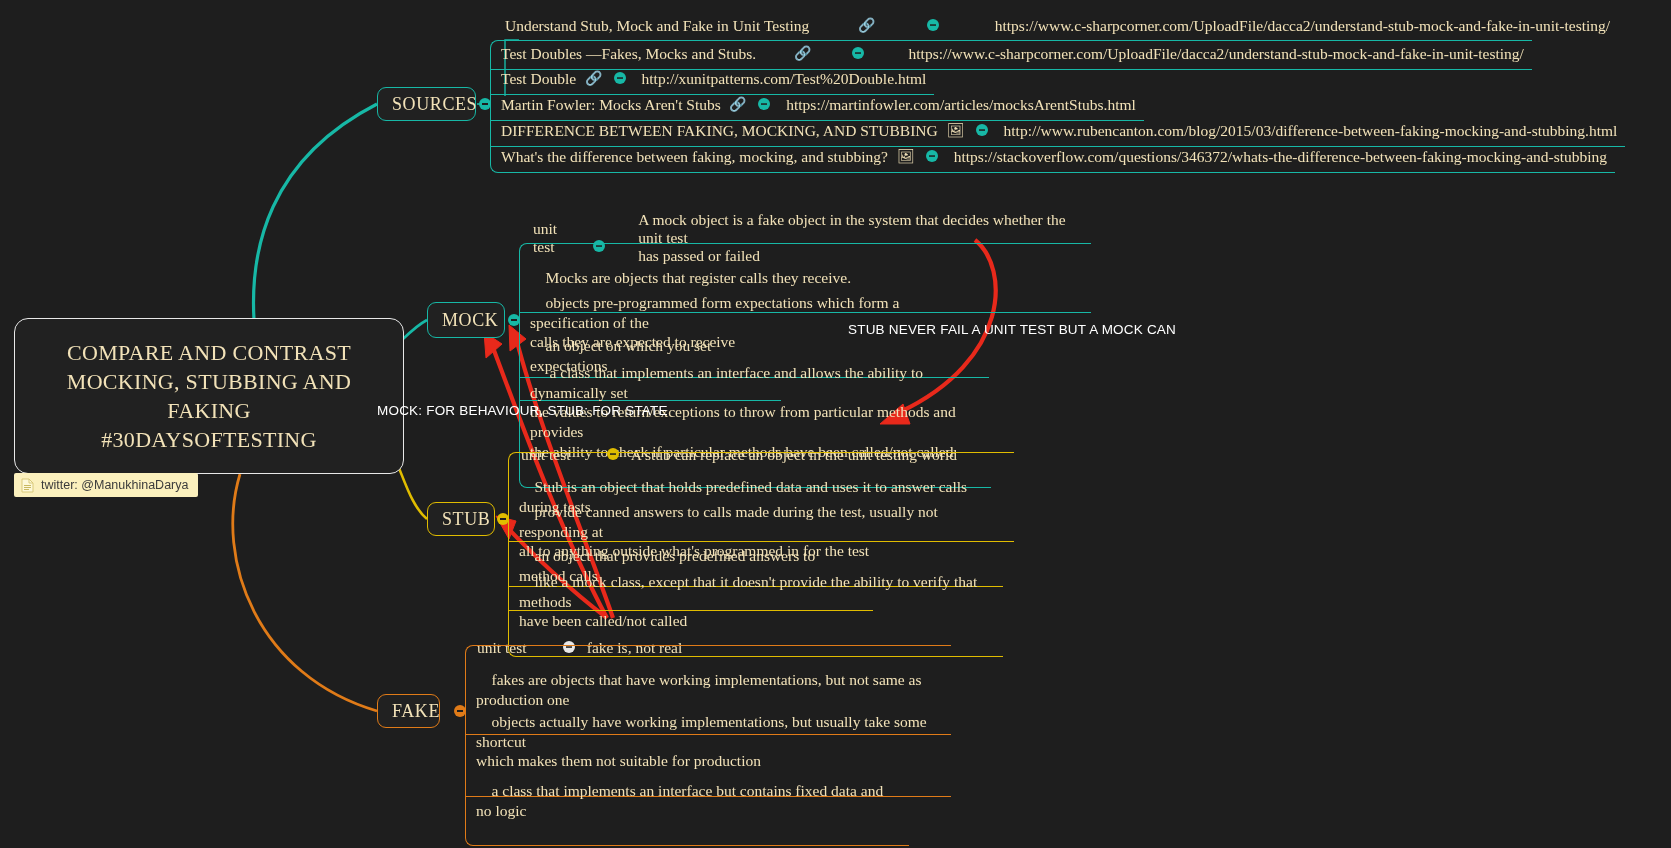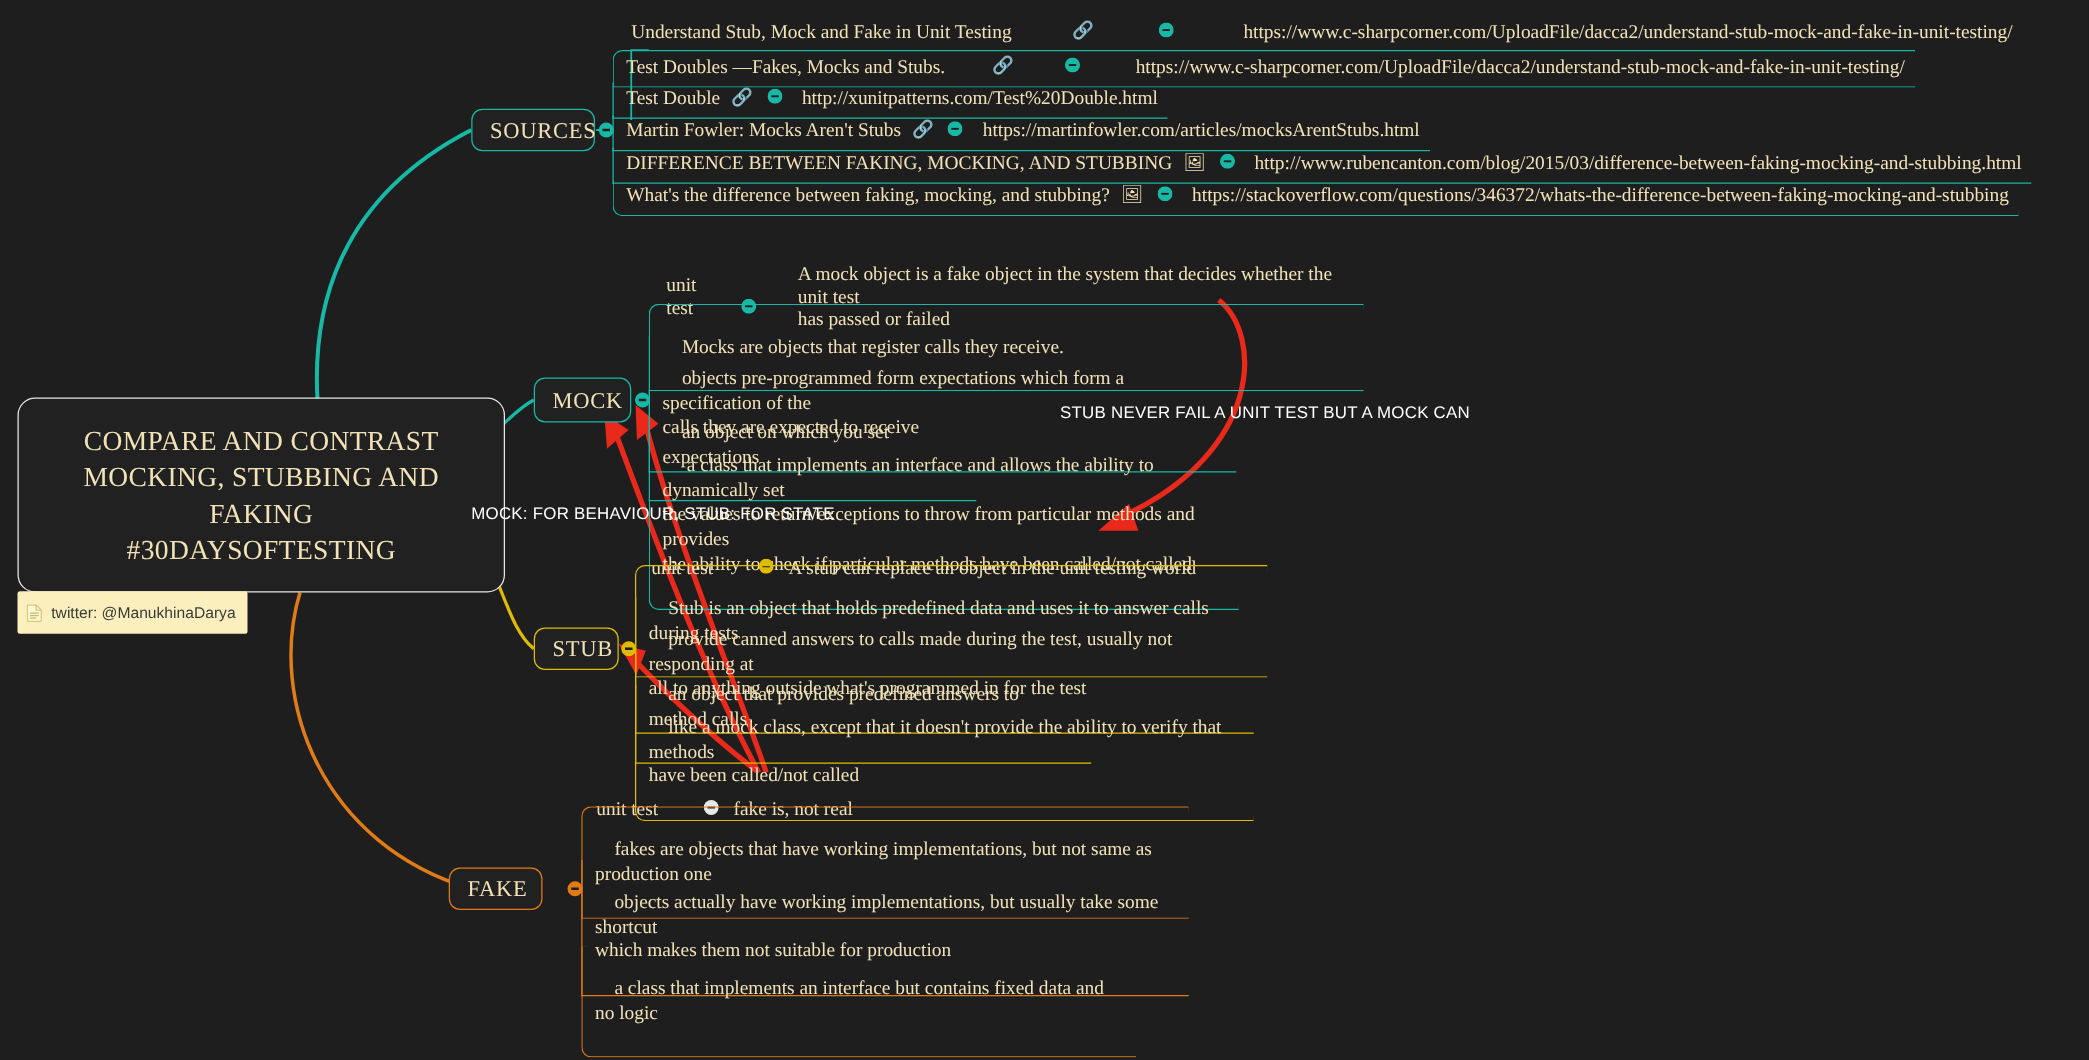--- a/index.html
+++ b/index.html
@@ -16,37 +16,37 @@
   .central {
     position:absolute; left:14px; top:318px; width:390px; height:156px;
     border:1.6px solid #e8e8e8; border-radius:14px; background:#212121;
     display:flex; align-items:center; justify-content:center;
     color:#f2e2b8; font-size:22px; line-height:1.33; text-align:center;
     letter-spacing:.3px; padding:6px 14px;
   }
   .central span { display:block; }
 
   .note {
-    position:absolute; left:14px; top:473px; height:34px;
+    position:absolute; left:14px; top:473px; height:24px;
     background:#fbf0bd; border-radius:2px;
     display:flex; align-items:center; gap:7px; padding:0 10px 0 7px;
     font-family:"Liberation Sans", sans-serif; font-size:12.5px; color:#3b3b3b;
   }
   .doc-ico { width:13px; height:15px; flex:0 0 auto; }
 
   
   .root {
     position:absolute; border-radius:9px; background:#212121;
     display:flex; align-items:center; justify-content:flex-start;
     font-size:18px; letter-spacing:.6px; padding:0 14px; white-space:nowrap;
   }
   .root.sources { left:377px; top:87px;  width:99px; height:34px; border:1.6px solid #17b8a6; color:#f2e2b8; }
   .root.mock    { left:427px; top:302px; width:78px; height:36px; border:1.6px solid #17b8a6; color:#f2e2b8; }
   .root.stub    { left:427px; top:502px; width:68px; height:34px; border:1.6px solid #e0bc00; color:#f2e2b8; }
-  .root.fake    { left:359px; top:694px; width:75px; height:34px; border:1.6px solid #e07b18; color:#f2e2b8; }
+  .root.fake    { left:377px; top:694px; width:63px; height:34px; border:1.6px solid #e07b18; color:#f2e2b8; }
 
   
   .dot {
     position:absolute; width:12px; height:12px; border-radius:50%;
     display:flex; align-items:center; justify-content:center;
   }
   .dot::after { content:""; display:block; width:6px; height:1.6px; background:#1e1e1e; }
   .dot.teal   { background:#17b8a6; }
   .dot.yellow { background:#e0bc00; }
   .dot.orange { background:#e07b18; }

